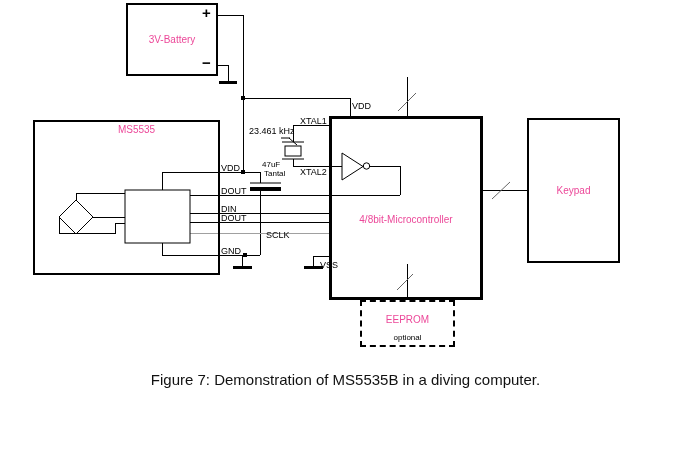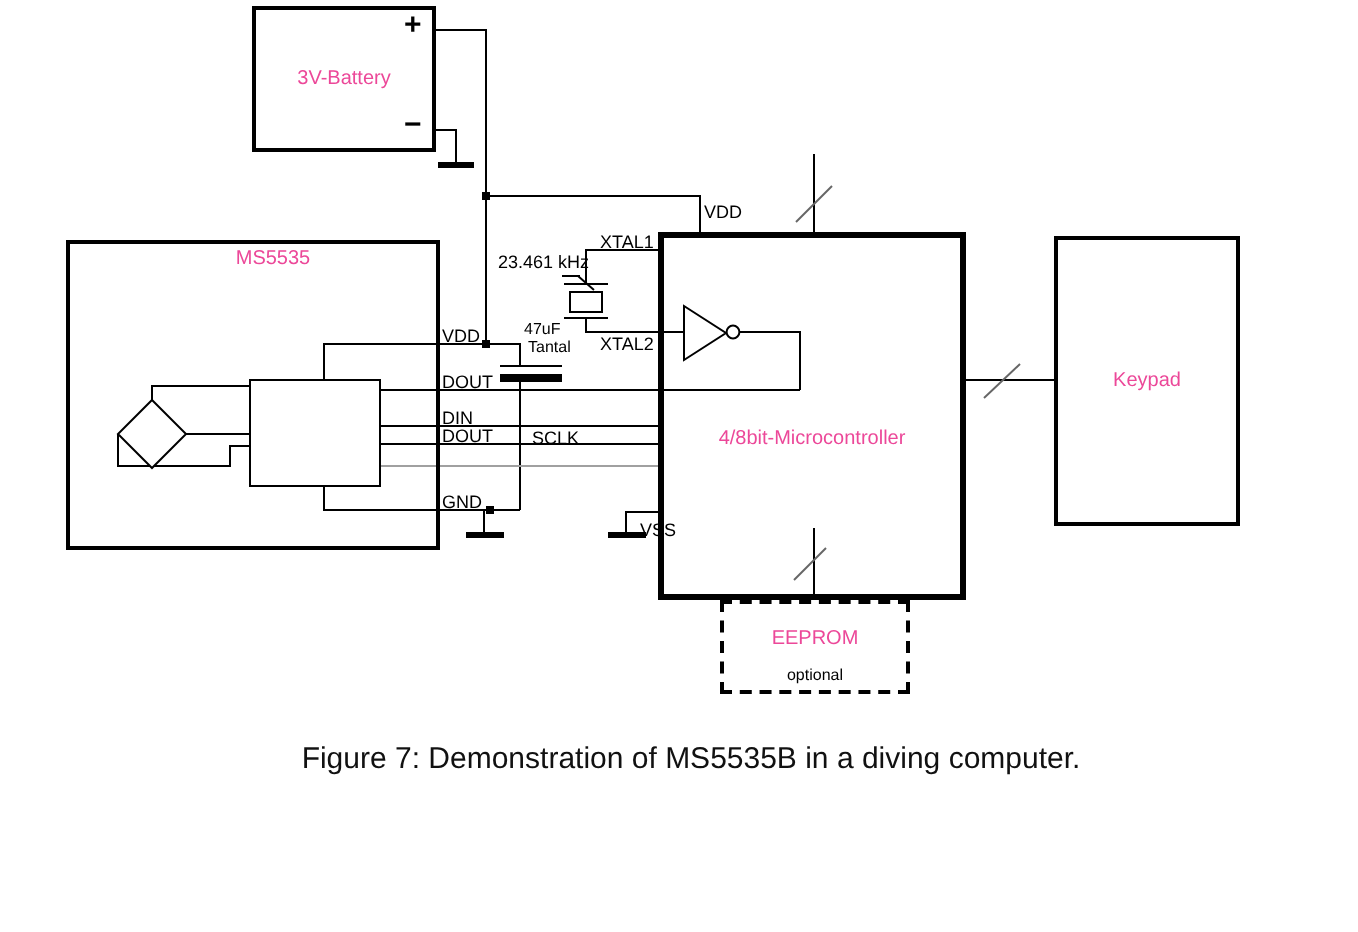--- a/index.html
+++ b/index.html
@@ -105,21 +105,21 @@
   </div>
 
   <div class="box center-flex" style="left:527px;top:118px;width:93px;height:145px;">
     <span class="blocktitle">Keypad</span>
   </div>
 
   <span class="pinlbl" style="left:221px;top:164px;">VDD</span>
   <span class="pinlbl" style="left:221px;top:187px;">DOUT</span>
   <span class="pinlbl" style="left:221px;top:205px;">DIN</span>
   <span class="pinlbl" style="left:221px;top:214px;">DOUT</span>
-  <span class="pinlbl" style="left:221px;top:215px;padding-left:45px;">SCLK</span>
+  <span class="pinlbl" style="left:221px;top:231px;padding-left:45px;">SCLK</span>
   <span class="pinlbl" style="left:221px;top:247px;">GND</span>
 
   <span class="pinlbl" style="left:352px;top:102px;">VDD</span>
   <span class="pinlbl" style="left:300px;top:117px;">XTAL1</span>
   <span class="pinlbl" style="left:300px;top:168px;">XTAL2</span>
   <span class="pinlbl" style="left:320px;top:245px;margin-top:16px;">VSS</span>
   <span class="pinlbl" style="left:249px;top:127px;">23.461 kHz</span>
   <span class="tinylbl" style="left:262px;top:161px;">47uF</span>
   <span class="tinylbl" style="left:264px;top:170px;">Tantal</span>
 

